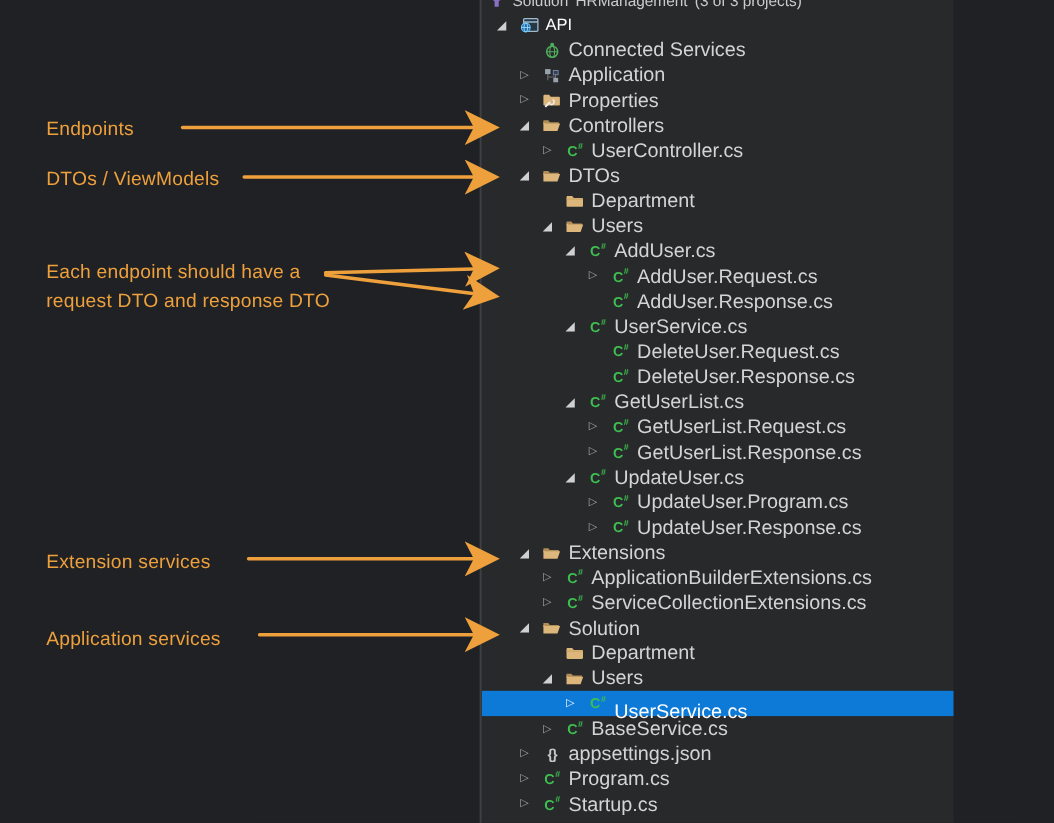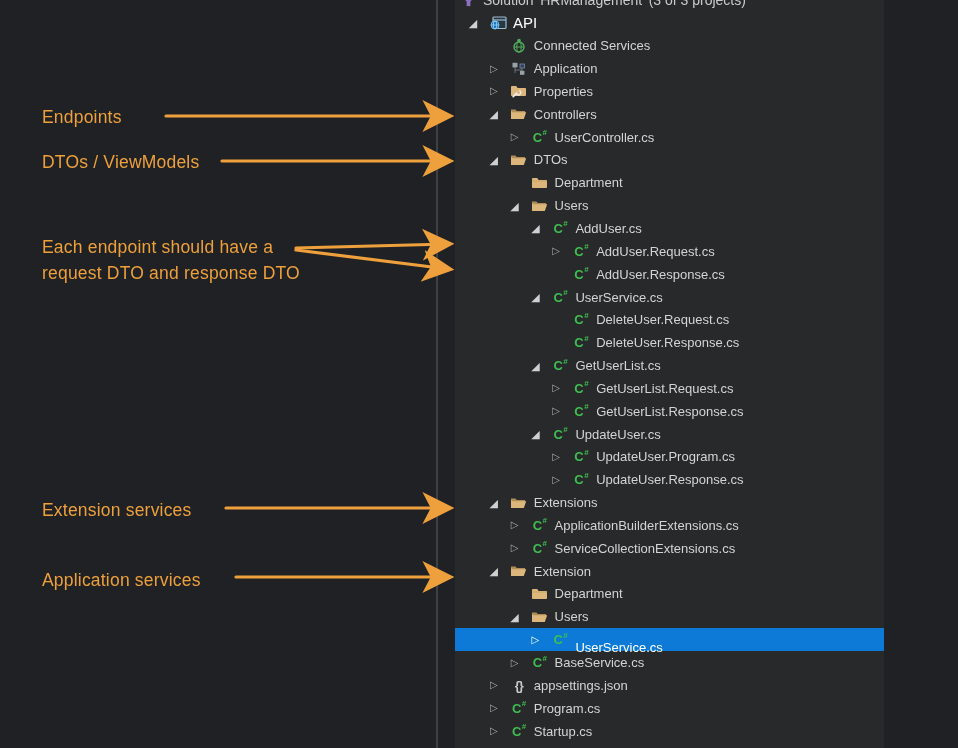--- a/index.html
+++ b/index.html
@@ -14,37 +14,37 @@
   .left-panel{position:absolute;left:0;top:0;width:437px;height:748px;background:var(--left_panel_bg,#202124);}
   .note{
     position:absolute;color:var(--annotation_accent,#EDA03C);
     font-size:17.5px;font-weight:500;letter-spacing:.2px;line-height:26px;white-space:nowrap;
   }
 
   
   .divider{position:absolute;left:436px;top:0;width:2px;height:748px;background:var(--divider,#3E4044);}
 
   
-  .tree-panel{position:absolute;left:455px;top:0;width:429px;height:748px;background:var(--tree_panel_bg,#28292B);overflow:hidden;}
+  .tree-panel{position:absolute;left:438px;top:0;width:429px;height:748px;background:var(--tree_panel_bg,#28292B);overflow:hidden;}
   .tree{position:absolute;left:0;top:-11.4px;width:100%;}
   .row{height:22.85px;display:flex;align-items:center;white-space:nowrap;}
   .row.sel{background:var(--selection,#0D7AD7);}
   .exp{
     width:16px;margin-right:8px;flex:0 0 16px;text-align:center;
     font-size:10px;line-height:10px;color:#A8A9AA;
   }
   .exp.expanded{color:#CFD0D1;font-size:11px;}
   .exp.none{visibility:hidden;}
   .row.sel .exp{color:#fff;}
   .ic{width:18px;height:17px;margin-right:6px;flex:0 0 18px;display:inline-flex;align-items:center;justify-content:center;position:relative;}
   .ic svg{display:block;}
   .cs-c{color:var(--csharp_green,#3EBE50);font-weight:bold;font-size:13px;line-height:13px;}
   .cs-h{color:var(--csharp_green,#3EBE50);font-weight:bold;font-size:8px;line-height:8px;position:relative;top:-4px;left:0.5px;}
   .json-ic{color:#C8C8C8;font-weight:bold;font-size:13px;letter-spacing:-1px;}
-  .lbl{color:var(--text,#D4D4D4);font-size:13px;}
+  .lbl{color:var(--text,#D4D4D4);font-size:18px;}
   .row.bold .lbl{color:#FFFFFF;font-weight:normal;font-size:15px;}
   .row.sel .lbl{color:#FFFFFF;margin-top:16px;}
   .row.solution .lbl{color:#CBCBCB;font-size:14px;}
 
   
   .arrows{position:absolute;left:0;top:0;pointer-events:none;}
   .arrow{stroke:var(--annotation_accent,#EDA03C);stroke-width:3.2;fill:none;stroke-linecap:round;}
   .arrowhead{fill:var(--annotation_accent,#EDA03C);}
 </style>
 </head>
@@ -295,21 +295,21 @@
           <span class="lbl">ServiceCollectionExtensions.cs</span>
         </div>
         <div class="row" style="padding-left: 30.8px;">
           <span class="exp expanded">◢</span>
           <span class="ic">
             <svg width="17" height="16" viewBox="0 0 17 16">
               <path d="M1 3.4 H5.4 L6.8 5.1 H15 V7 H1 Z" fill="#B08D57"></path>
               <path d="M2.6 6.2 H16.2 L13.8 13 H1 L1 5 Z" fill="#DCB67A"></path>
             </svg>
           </span>
-          <span class="lbl">Extension</span>
+          <span class="lbl">Solution</span>
         </div>
         <div class="row" style="padding-left: 51.6px;">
           <span class="exp none"></span>
           <span class="ic">
             <svg width="17" height="16" viewBox="0 0 17 16">
               <path d="M1 4.2 C1 3.6 1.5 3.1 2.1 3.1 H6.2 L7.6 4.9 H15 C15.6 4.9 16 5.3 16 5.9 V12 C16 12.6 15.6 13 15 13 H2.1 C1.5 13 1 12.6 1 12 Z" fill="#DCB67A"></path>
               <path d="M1 6 H16" stroke="#C9A361" stroke-width="0.8"></path>
             </svg>
           </span>
           <span class="lbl">Department</span>

